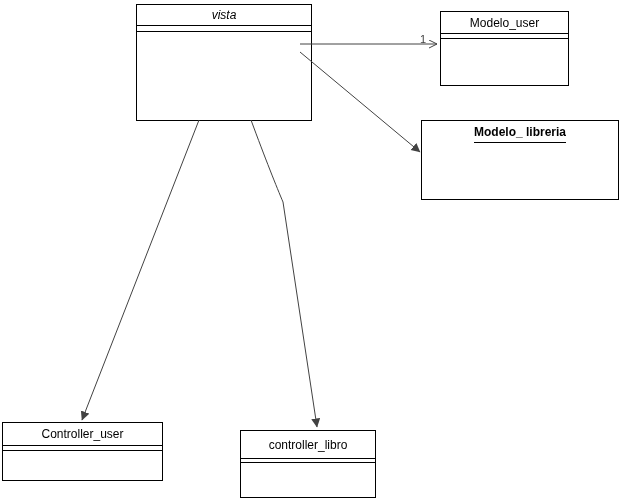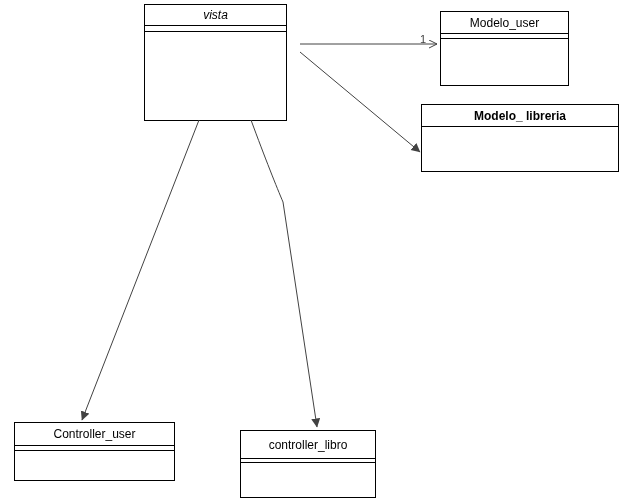--- a/index.html
+++ b/index.html
@@ -50,32 +50,32 @@
     box-sizing: border-box;
     border-bottom: 1px solid #000000;
     background: #ffffff;
   }
   .uml-body {
     flex: 1;
     background: #ffffff;
   }
 
   
-  #box-vista            { left: 144px; top: 4px;   width: 143px; height: 117px; }
+  #box-vista            { left: 136px; top: 4px;   width: 176px; height: 117px; }
   #box-vista .uml-title { height: 21px; }
   #box-vista .uml-attrs { height: 6px;  }
 
   #box-modelo-user            { left: 440px; top: 11px;  width: 129px; height: 75px; }
   #box-modelo-user .uml-title { height: 22px; }
   #box-modelo-user .uml-attrs { height: 5px;  }
 
-  #box-modelo-libreria            { left: 421px; top: 104px; width: 198px; height: 68px; }
+  #box-modelo-libreria            { left: 421px; top: 120px; width: 198px; height: 80px; align-items: center; }
   #box-modelo-libreria .uml-title { height: 22px; }
 
-  #box-controller-user            { left: 14px;   top: 422px; width: 161px; height: 59px; }
+  #box-controller-user            { left: 2px;   top: 422px; width: 161px; height: 59px; }
   #box-controller-user .uml-title { height: 23px; }
   #box-controller-user .uml-attrs { height: 5px;  }
 
   #box-controller-libro            { left: 240px; top: 430px; width: 136px; height: 68px; }
   #box-controller-libro .uml-title { height: 28px; }
   #box-controller-libro .uml-attrs { height: 4px;  }
 
   .edge-label {
     font-family: "Liberation Sans", sans-serif;
     font-size: 11px;

